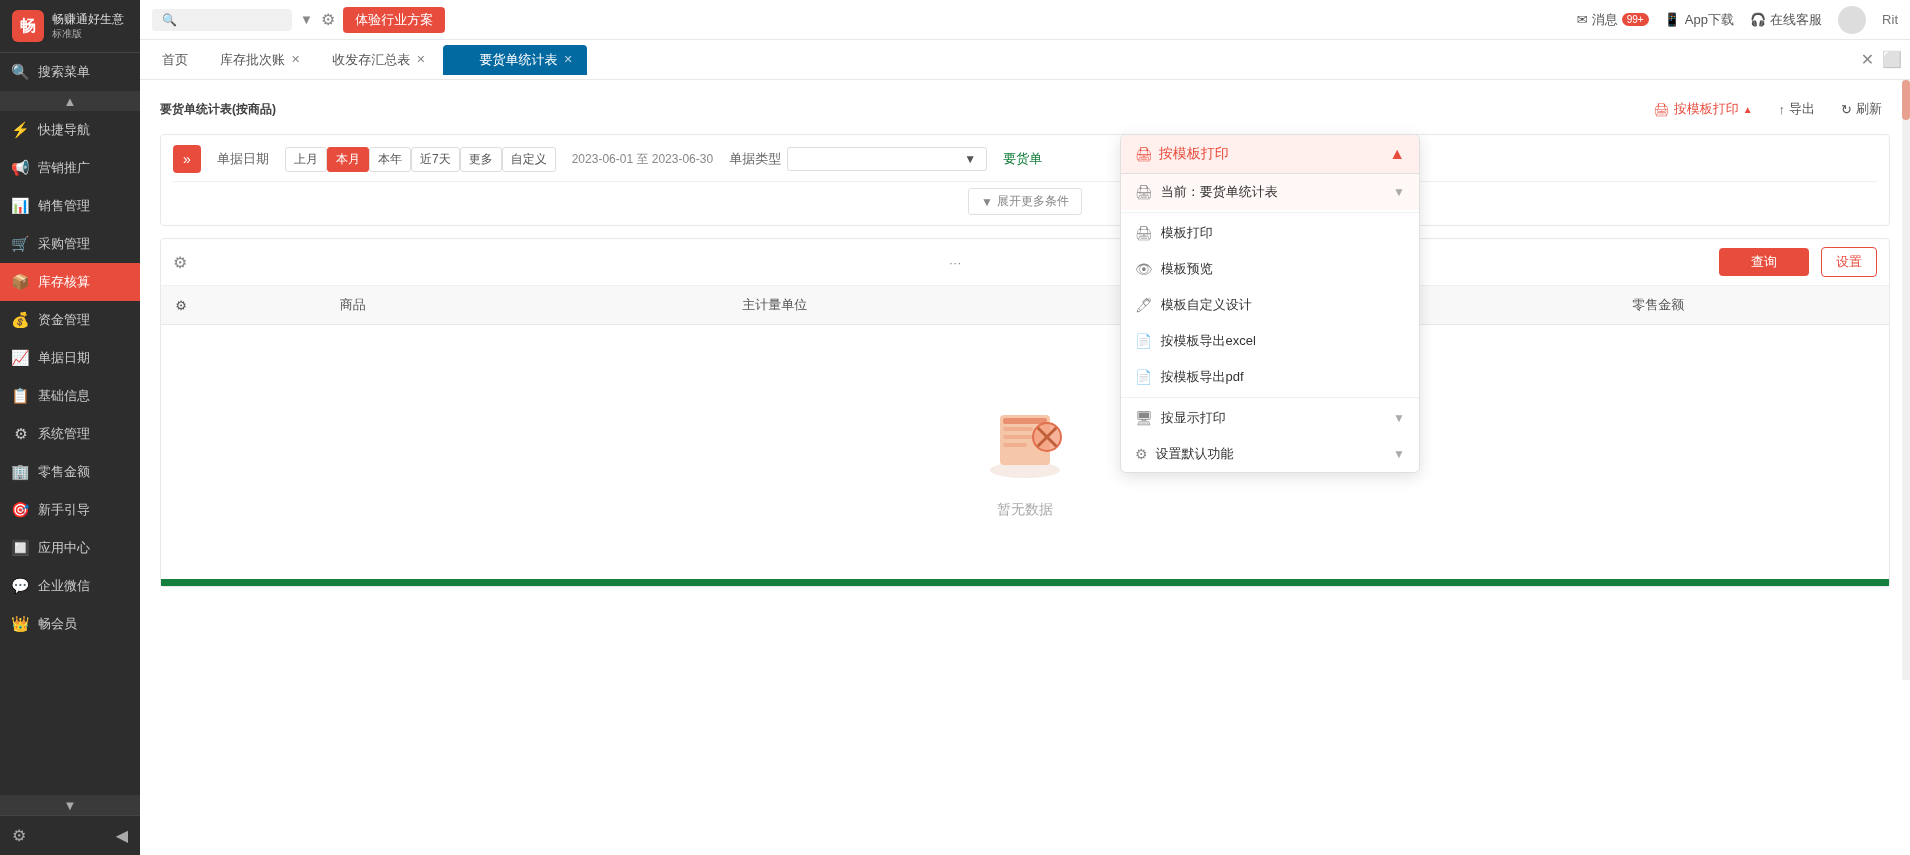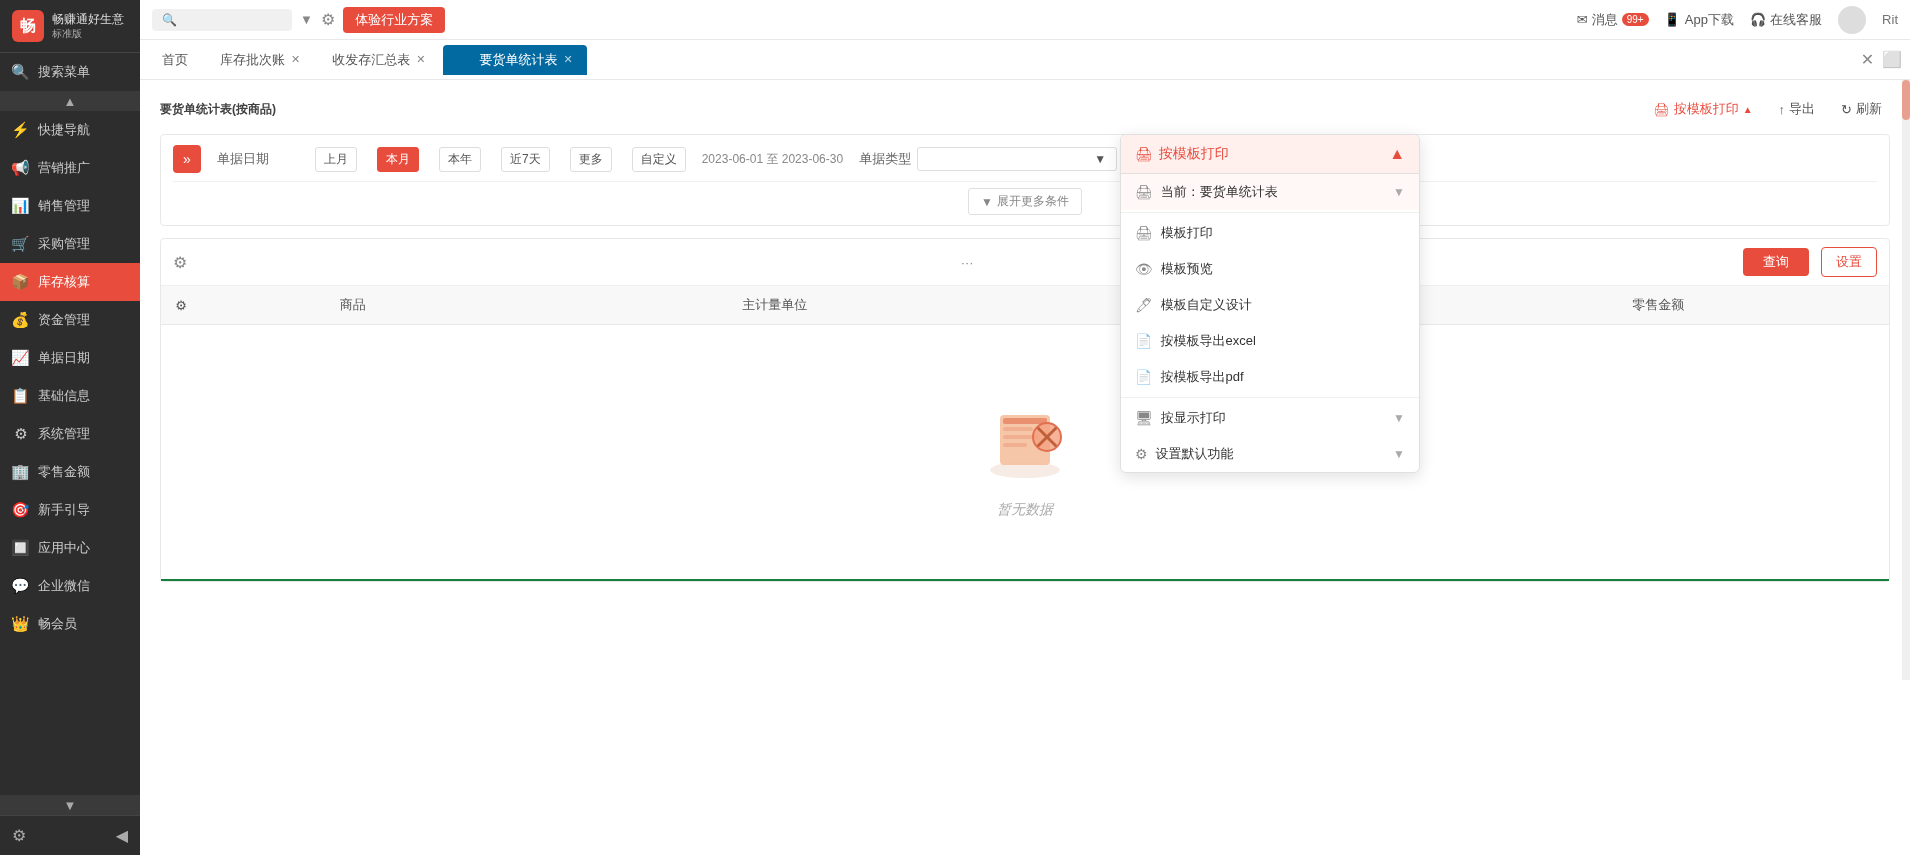--- a/index.html
+++ b/index.html
@@ -202,21 +202,21 @@
     .filter-expand-btn {
       display: flex; align-items: center; justify-content: center;
       width: 28px; height: 28px;
       background: #e84c3d;
       color: white;
       border-radius: 4px;
       cursor: pointer;
       font-size: 14px;
     }
     .filter-label { color: #666; font-size: 13px; white-space: nowrap; }
-    .date-btns { display: flex; align-items: flex-start; gap: 20px; margin-left: 30px; }
+    .date-btns { display: flex; align-items: flex-start; gap: 0; }
     .date-btn {
       padding: 3px 8px;
       border: 1px solid #ddd;
       background: #fff;
       border-radius: 3px;
       font-size: 12px;
       color: #555;
       cursor: pointer;
     }
     .date-btn.active {
@@ -266,21 +266,21 @@
       padding: 8px 12px;
       border-bottom: 1px solid #f0f0f0;
       gap: 12px;
     }
     .gear-btn { color: #888; cursor: pointer; font-size: 16px; }
     .btn-query {
       background: #e84c3d;
       color: white;
       border: none;
       border-radius: 4px;
-      padding: 5px 20px;
+      padding: 5px 32px;
       font-size: 13px;
       cursor: pointer;
       margin-left: auto;
     }
     .btn-setting {
       border: 1px solid #e84c3d;
       color: #e84c3d;
       background: white;
       border-radius: 4px;
       padding: 5px 14px;
@@ -302,22 +302,21 @@
       color: #555;
       font-weight: normal;
       border-bottom: 1px solid #e8e8e8;
       white-space: nowrap;
     }
     td {
       padding: 10px 12px;
       text-align: left;
       font-size: 13px;
       color: #333;
-      border-bottom: 2px solid #15803d;
-      font-style: italic;
+      border-bottom: 7px solid #15803d;
     }
 
     
     .empty-state {
       display: flex;
       flex-direction: column;
       align-items: center;
       padding: 60px 20px;
     }
     .empty-icon {

